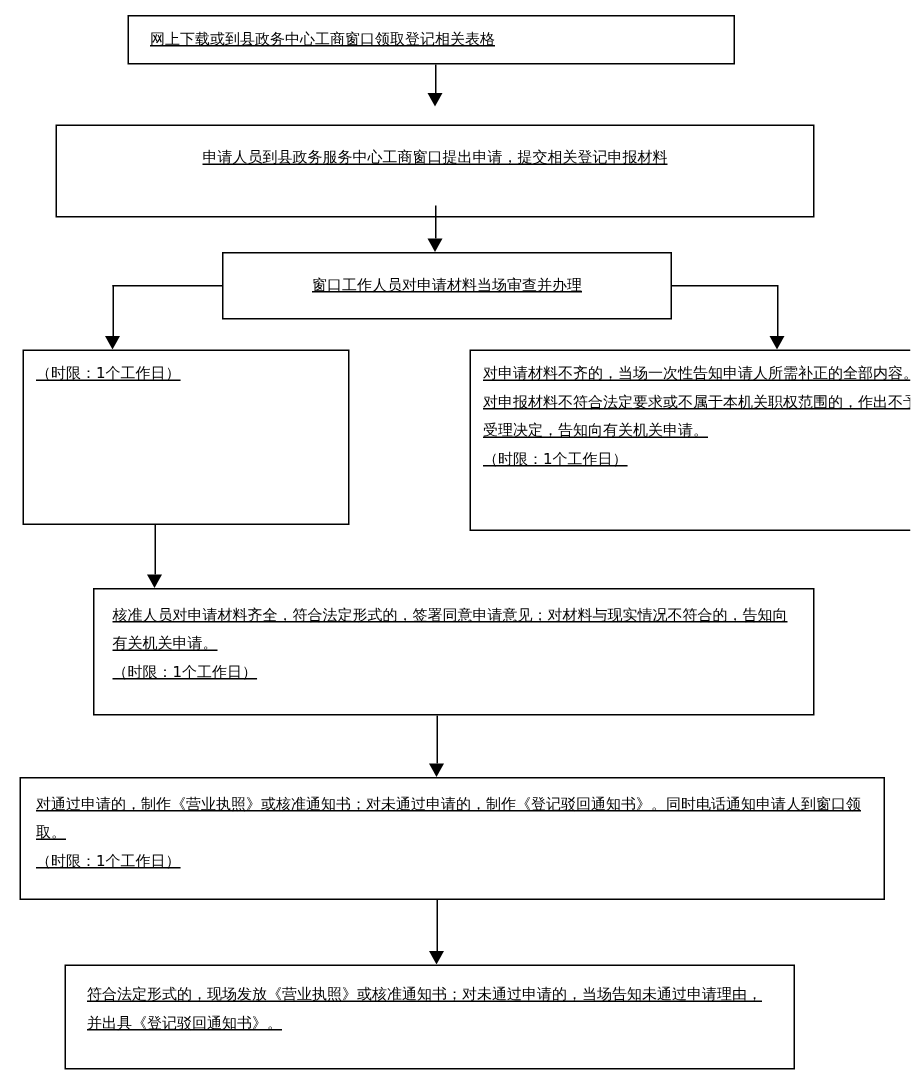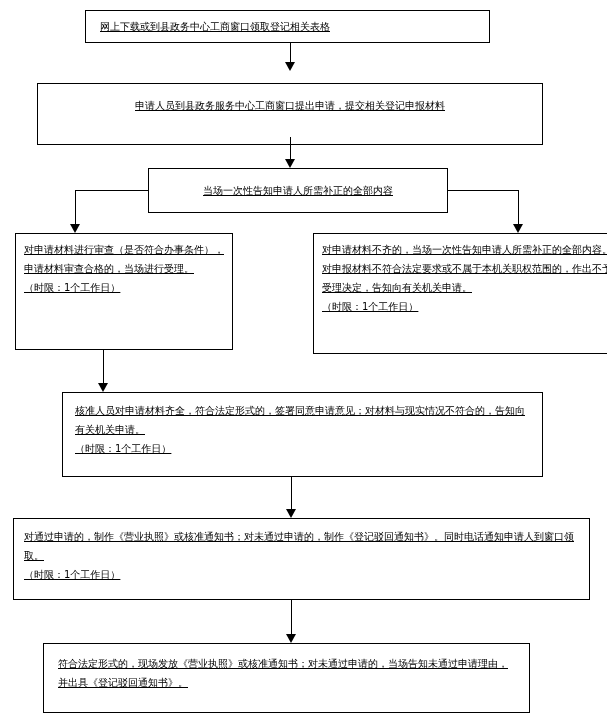--- a/index.html
+++ b/index.html
@@ -119,33 +119,32 @@
   <div class="arrowhead-down a1-head"></div>
 
   <div class="node node-2">
     <span>申请人员到县政务服务中心工商窗口提出申请，提交相关登记申报材料</span>
   </div>
 
   <div class="vline a2-line"></div>
   <div class="arrowhead-down a2-head"></div>
 
   <div class="node node-3">
-    <span>当场一次性告知申请人所需补正的全部内容</span>
+    <span>窗口工作人员对申请材料当场审查并办理</span>
   </div>
 
   <div class="hline bl-h"></div>
   <div class="vline bl-v"></div>
   <div class="arrowhead-down bl-head"></div>
 
   <div class="hline br-h"></div>
   <div class="vline br-v"></div>
   <div class="arrowhead-down br-head"></div>
 
   <div class="node node-4a">
-    <div>对申请材料进行审查（是否符合办事条件），申请材料审查合格的，当场进行受理。</div>
     <div class="time-line">（时限：1个工作日）</div>
   </div>
 
   <div class="node node-4b">
     <div>对申请材料不齐的，当场一次性告知申请人所需补正的全部内容。对申报材料不符合法定要求或不属于本机关职权范围的，作出不予受理决定，告知向有关机关申请。</div>
     <div class="time-line">（时限：1个工作日）</div>
   </div>
 
   <div class="vline a3-line"></div>
   <div class="arrowhead-down a3-head"></div>

